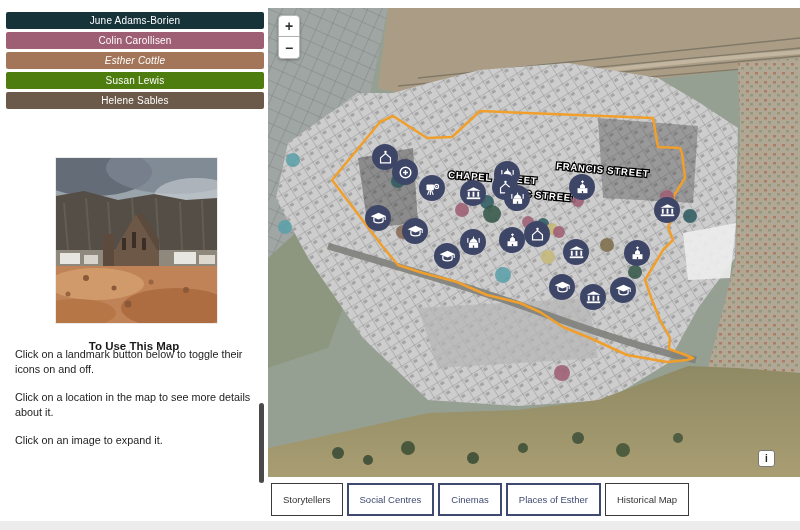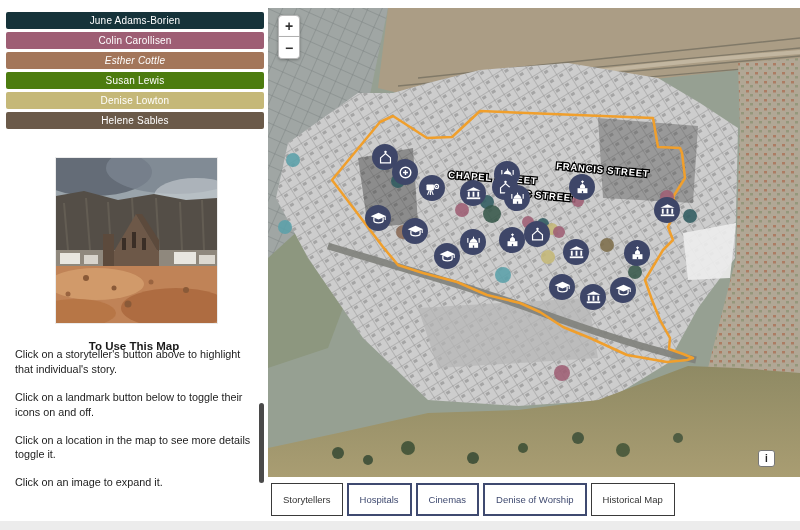--- a/index.html
+++ b/index.html
@@ -55,21 +55,20 @@
 <body>
 
 <div class="app">
 
   <aside class="sidebar">
     <div class="st-list" id="st-list">
         <div class="st-btn" style="background: rgb(22, 51, 58);">June Adams-Borien</div>
         <div class="st-btn" style="background: rgb(158, 94, 116);">Colin Carollisen</div>
         <div class="st-btn" style="background: rgb(163, 118, 90); font-style: italic;">Esther Cottle</div>
         <div class="st-btn" style="background: #4d7c0f;">Susan Lewis</div>
-        <div class="st-btn" style="background: rgb(197, 184, 120);">Denise Lowton</div>
         <div class="st-btn" style="background: rgb(107, 90, 73);">Helene Sables</div>
       </div>
 
     <div class="photo">
       <svg width="161" height="165" viewBox="0 0 161 165">
         <rect width="161" height="70" fill="#9aa4ab"></rect>
         <ellipse cx="38" cy="14" rx="58" ry="24" fill="#5a636d" opacity=".85"></ellipse>
         <ellipse cx="120" cy="10" rx="70" ry="26" fill="#7b8590" opacity=".8"></ellipse>
         <ellipse cx="140" cy="38" rx="42" ry="18" fill="#cfd5d8" opacity=".55"></ellipse>
         <path d="M0 95 L0 38 L28 33 L62 42 L98 36 L130 42 L161 40 L161 100 L0 100 Z" fill="#544e47"></path>
@@ -94,23 +93,22 @@
           <circle cx="58" cy="130" r="2.5" fill="#8a5a38"></circle>
         <circle cx="95" cy="124" r="2.5" fill="#9a6440"></circle>
           <circle cx="130" cy="132" r="3" fill="#8a5a38"></circle>
         <circle cx="72" cy="146" r="3.5" fill="#8a5a38"></circle>
           <circle cx="12" cy="136" r="2.5" fill="#9a6440"></circle>
       </svg>
     </div>
 
     <h3 class="sb-head">To Use This Map</h3>
     <div class="instructions" id="instructions">
-        <p>Click on a storyteller's button above to highlight that individual's story.</p>
         <p>Click on a landmark button below to toggle their icons on and off.</p>
-        <p>Click on a location in the map to see more details toggle it.</p>
+        <p>Click on a location in the map to see more details about it.</p>
         <p>Click on an image to expand it.</p>
       </div>
     <div class="scroll-thumb"></div>
   </aside>
 
   <div class="map" id="map">
     <svg class="art" width="532" height="469" viewBox="0 0 532 469">
       <defs>
         <pattern id="bwgrid" width="11" height="11" patternUnits="userSpaceOnUse" patternTransform="rotate(-32)">
           <rect width="11" height="11" fill="none"></rect>
@@ -350,19 +348,19 @@
         <div class="dot" style="left: 224px; top: 206px; height: 18px; width: 18px; background: rgb(55, 88, 74);"></div>
         <div class="dot" style="left: 367px; top: 264px; height: 14px; width: 14px; background: rgb(55, 88, 74);"></div>
         <div class="dot" style="left: 235px; top: 267px; height: 16px; width: 16px; background: rgb(91, 160, 170);"></div>
       </div>
 
     <div class="infobtn">i</div>
   </div>
 
   <div class="legendbar" id="legendbar">
       <div class="leg-btn dark">Storytellers</div>
-      <div class="leg-btn navy">Hospitals</div>
+      <div class="leg-btn navy">Social Centres</div>
       <div class="leg-btn navy">Cinemas</div>
-      <div class="leg-btn navy">Denise of Worship</div>
+      <div class="leg-btn navy">Places of Esther</div>
       <div class="leg-btn dark">Historical Map</div>
     </div>
   <div class="bottom-strip"></div>
 </div>
 
 </body></html>

